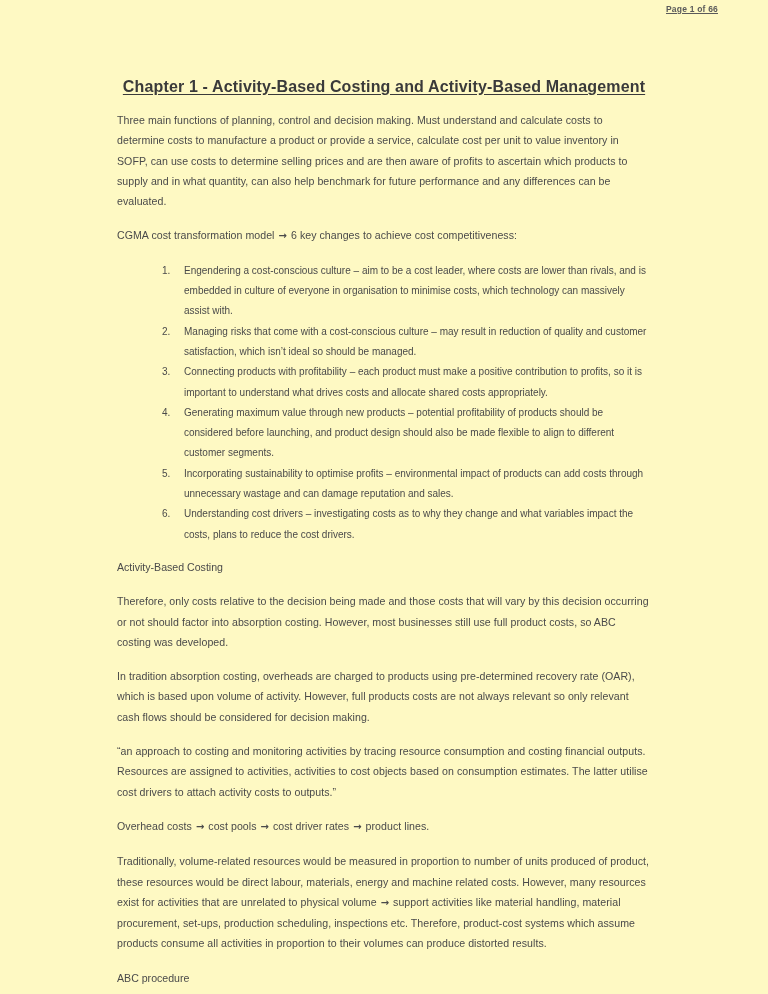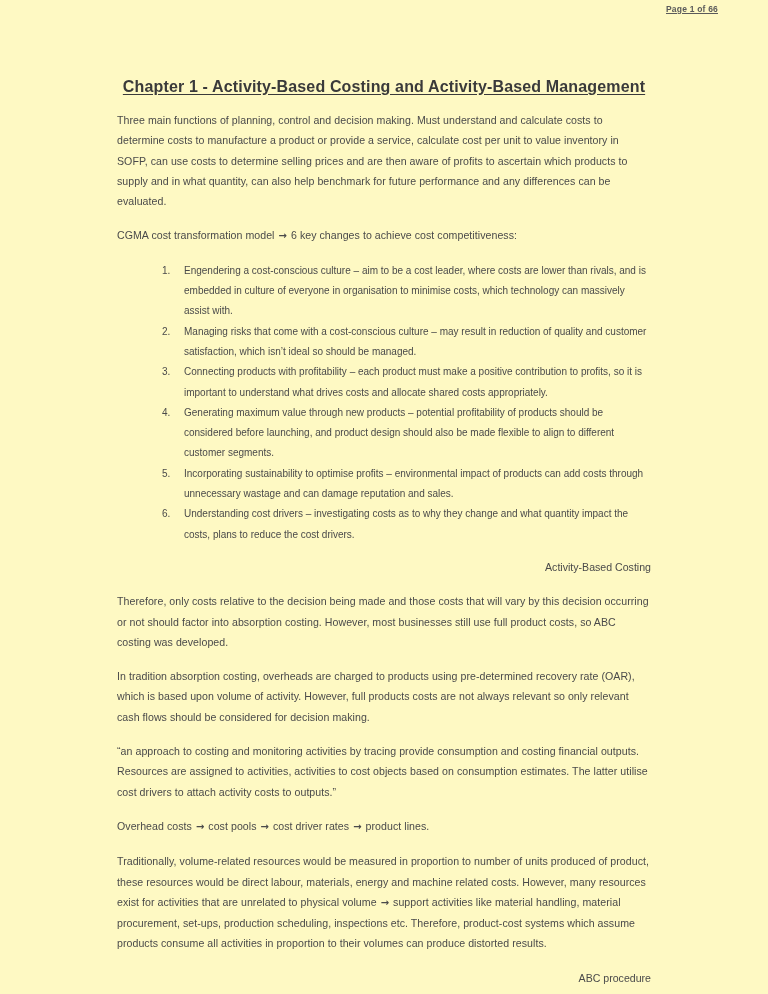--- a/index.html
+++ b/index.html
@@ -64,21 +64,20 @@
     letter-spacing: 0.05px;
     filter: blur(0.22px);
   }
 
   .heading-plain {
     font-size: 10.6px;
     line-height: 20.3px;
     margin: 0 0 14px 0;
     color: #4a4a4a;
     filter: blur(0.22px);
-    text-align: right;
   }
 
   ol.num-list {
     margin: 2px 0 12px 0;
     padding: 0 0 0 45px;
     list-style: none;
     counter-reset: item;
   }
   ol.num-list > li {
     position: relative;
@@ -121,30 +120,30 @@
     <p class="para">Three main functions of planning, control and decision making. Must understand and calculate costs to determine costs to manufacture a product or provide a service, calculate cost per unit to value inventory in SOFP, can use costs to determine selling prices and are then aware of profits to ascertain which products to supply and in what quantity, can also help benchmark for future performance and any differences can be evaluated.</p>
 
     <p class="para"><span>CGMA cost transformation model </span><span class="arrow">→</span><span> 6 key changes to achieve cost competitiveness:</span></p>
 
     <ol class="num-list">
       <li>Engendering a cost-conscious culture – aim to be a cost leader, where costs are lower than rivals, and is embedded in culture of everyone in organisation to minimise costs, which technology can massively assist with.</li>
       <li>Managing risks that come with a cost-conscious culture – may result in reduction of quality and customer satisfaction, which isn’t ideal so should be managed.</li>
       <li>Connecting products with profitability – each product must make a positive contribution to profits, so it is important to understand what drives costs and allocate shared costs appropriately.</li>
       <li>Generating maximum value through new products – potential profitability of products should be considered before launching, and product design should also be made flexible to align to different customer segments.</li>
       <li>Incorporating sustainability to optimise profits – environmental impact of products can add costs through unnecessary wastage and can damage reputation and sales.</li>
-      <li>Understanding cost drivers – investigating costs as to why they change and what quantity impact the costs, plans to reduce the cost drivers.</li>
+      <li>Understanding cost drivers – investigating costs as to why they change and what variables impact the costs, plans to reduce the cost drivers.</li>
     </ol>
 
     <div class="heading-plain">Activity-Based Costing</div>
 
     <p class="para">Therefore, only costs relative to the decision being made and those costs that will vary by this decision occurring or not should factor into absorption costing. However, most businesses still use full product costs, so ABC costing was developed.</p>
 
     <p class="para">In tradition absorption costing, overheads are charged to products using pre-determined recovery rate (OAR), which is based upon volume of activity. However, full products costs are not always relevant so only relevant cash flows should be considered for decision making.</p>
 
-    <p class="para">“an approach to costing and monitoring activities by tracing provide consumption and costing financial outputs. Resources are assigned to activities, activities to cost objects based on consumption estimates. The latter utilise cost drivers to attach activity costs to outputs.”</p>
+    <p class="para">“an approach to costing and monitoring activities by tracing resource consumption and costing financial outputs. Resources are assigned to activities, activities to cost objects based on consumption estimates. The latter utilise cost drivers to attach activity costs to outputs.”</p>
 
     <p class="para"><span>Overhead costs </span><span class="arrow">→</span><span> cost pools </span><span class="arrow">→</span><span> cost driver rates </span><span class="arrow">→</span><span> product lines.</span></p>
 
     <p class="para"><span>Traditionally, volume-related resources would be measured in proportion to number of units produced of product, these resources would be direct labour, materials, energy and machine related costs. However, many resources exist for activities that are unrelated to physical volume </span><span class="arrow">→</span><span> support activities like material handling, material procurement, set-ups, production scheduling, inspections etc. Therefore, product-cost systems which assume products consume all activities in proportion to their volumes can produce distorted results.</span></p>
 
     <div class="heading-plain">ABC procedure</div>
 
   </div>
 </div>
 

